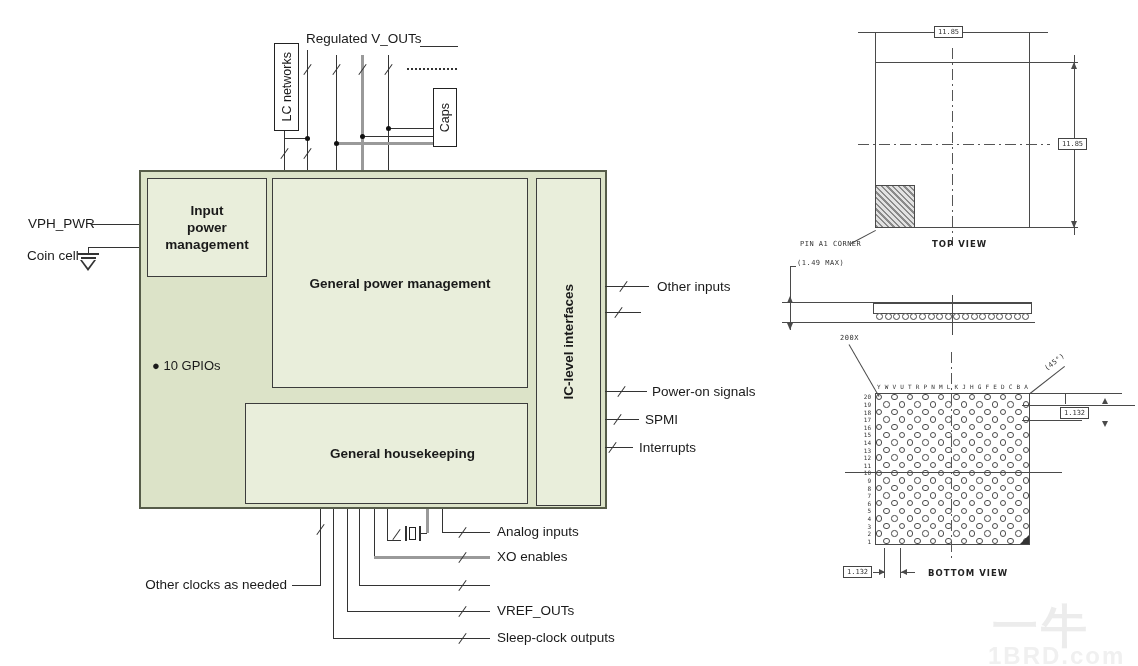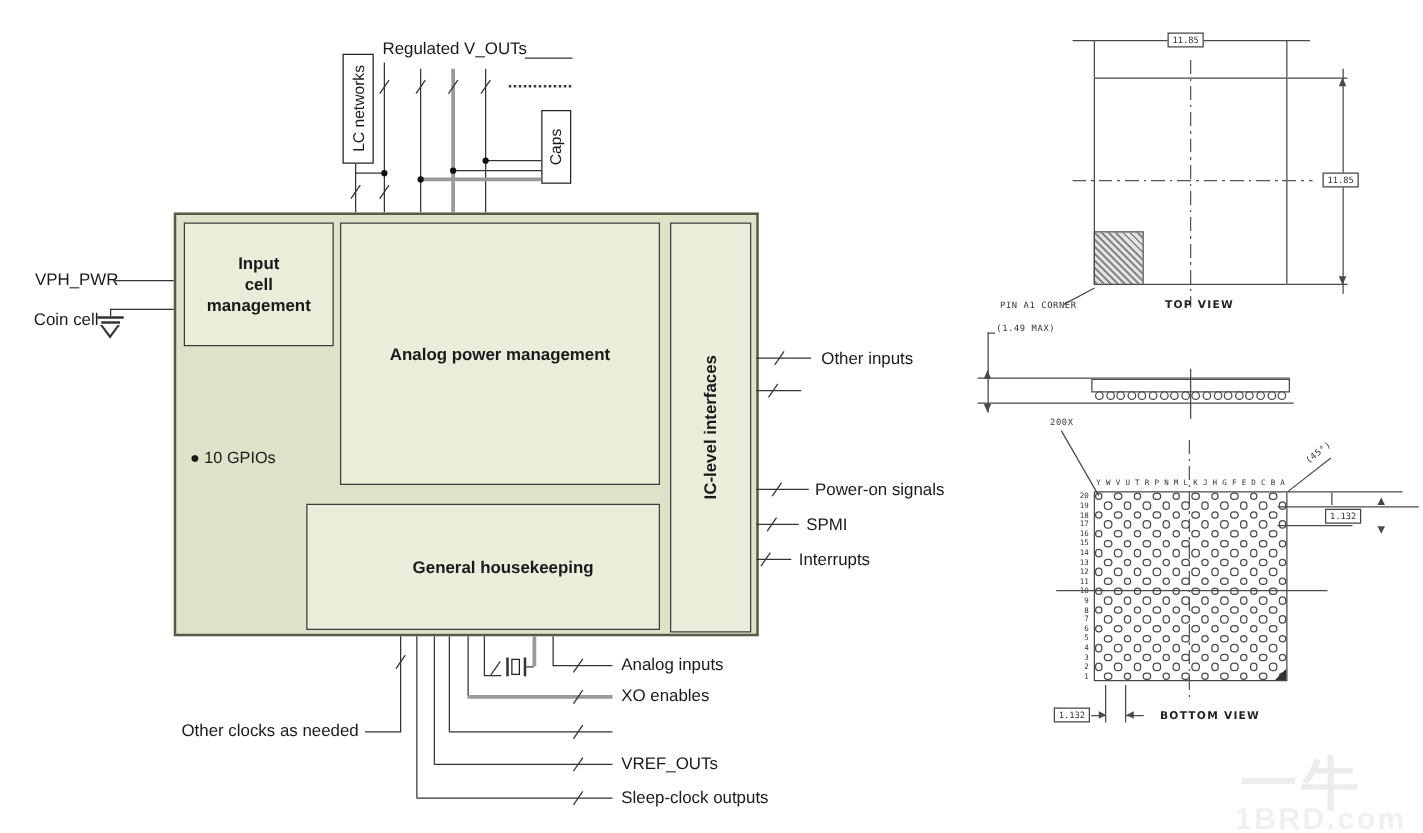--- a/index.html
+++ b/index.html
@@ -102,25 +102,25 @@
   <div class="vl" style="left:88px;top:247px;height:6px;"></div>
   <div class="hl" style="left:78px;top:253px;width:21px;height:2px;"></div>
   <div class="hl" style="left:81px;top:257px;width:15px;height:2px;"></div>
   <div class="gndo" style="left:80px;top:260px;"></div>
   <div class="gndi" style="left:82px;top:260px;"></div>
 
   <div class="chip-outer" style="left:139px;top:170px;width:468px;height:339px;"></div>
 
   <div class="gbox" style="left:147px;top:178px;width:120px;height:99px;">
     <span class="pre">Input
-cell
+power
 management</span>
   </div>
   <div class="gbox" style="left:272px;top:178px;width:256px;height:210px;">
-    <span>Analog power management</span>
+    <span>General power management</span>
   </div>
   <div class="gbox" style="left:536px;top:178px;width:65px;height:328px;">
     <span class="vtext" style="font-size:13.5px;font-weight:bold;">IC-level interfaces</span>
   </div>
   <div class="gbox" style="left:245px;top:403px;width:283px;height:101px;padding-left:32px;">
     <span>General housekeeping</span>
   </div>
 
   <div class="lbl" style="left:152px;top:358px;font-size:13px;">● 10 GPIOs</div>
 

